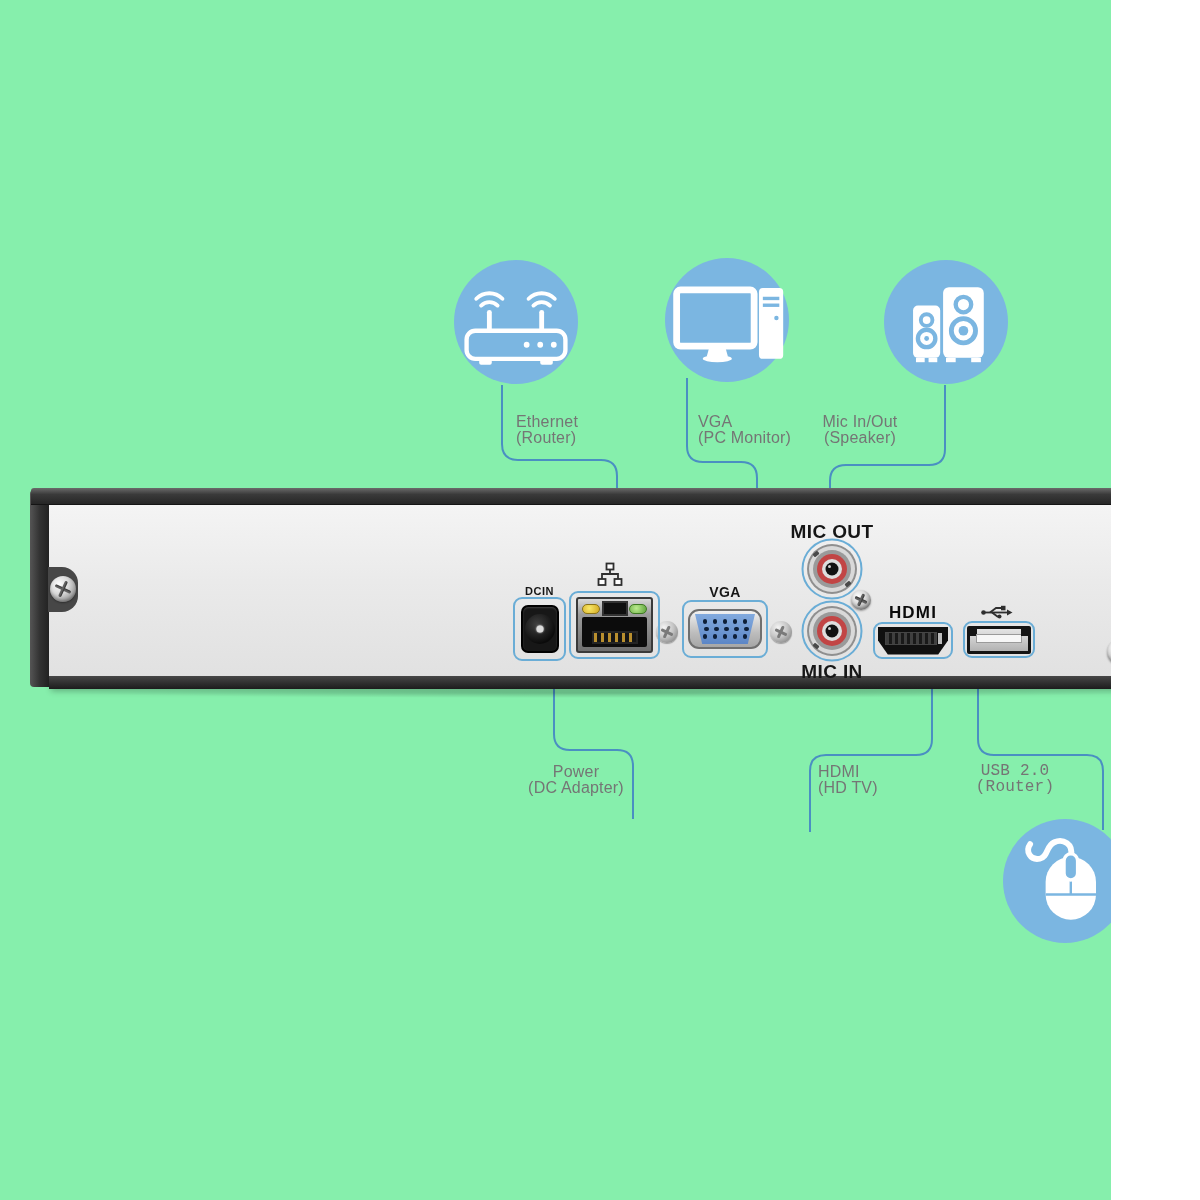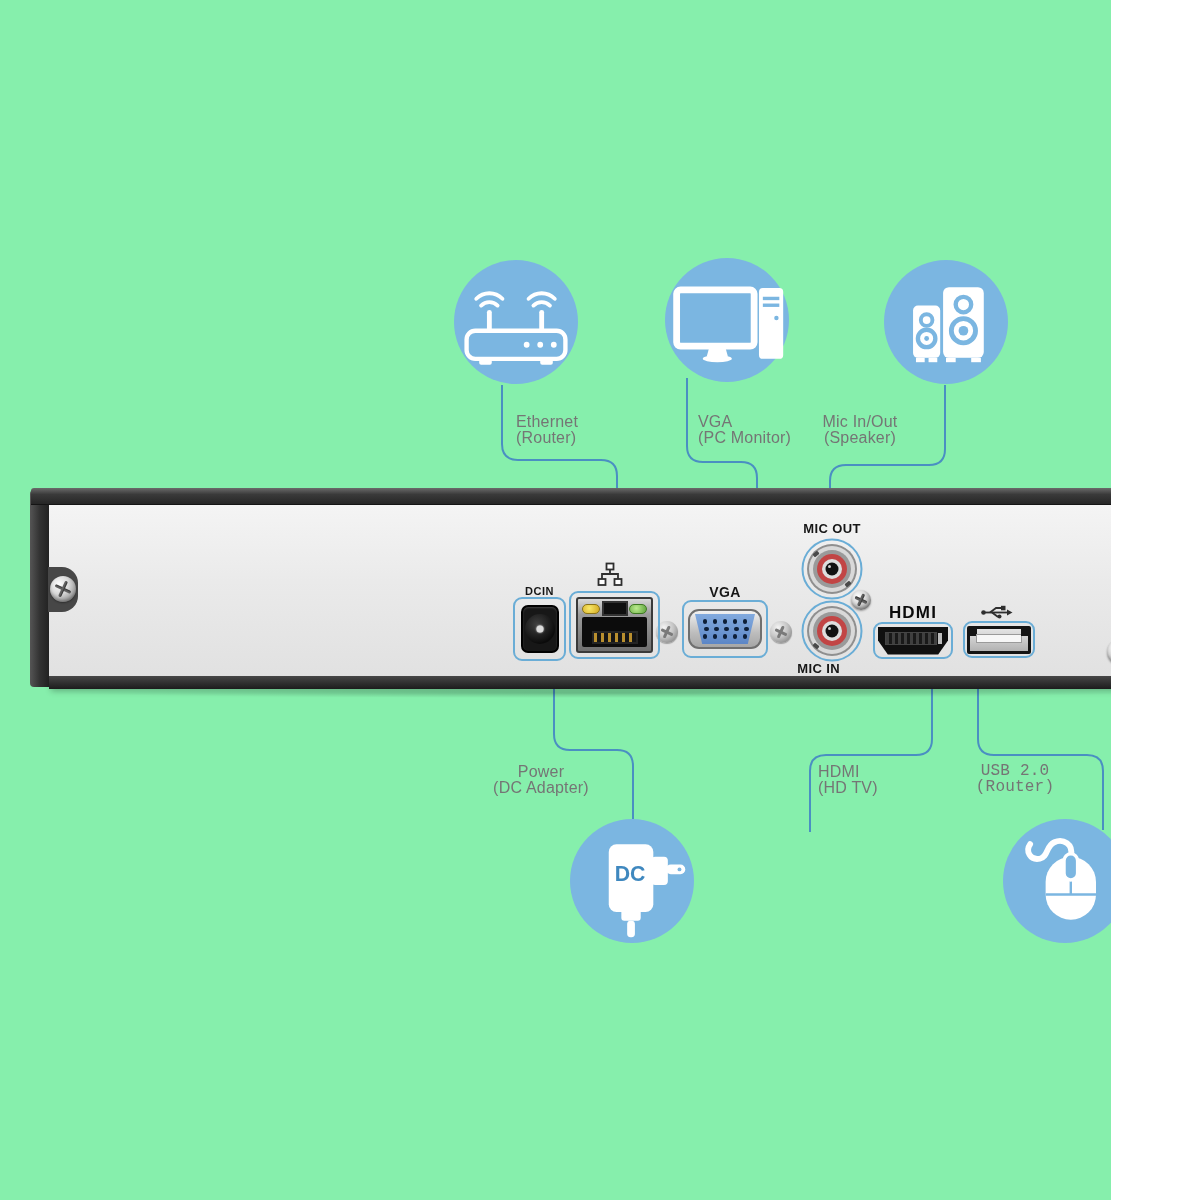--- a/index.html
+++ b/index.html
@@ -79,21 +79,21 @@
   }
   .hexpost::after { transform:translate(-50%,-50%) rotate(115deg); }
 
   
   .port-box {
     position:absolute; border:2px solid #6aadd6; border-radius:9px;
     display:flex; align-items:center; justify-content:center;
   }
   .port-label {
     position:absolute; text-align:center; font-weight:bold; color:#161616;
-    font-size:13px; letter-spacing:.4px;
+    font-size:19px; letter-spacing:.4px;
   }
   .hdmi-logo { font-size:17px; font-weight:bold; letter-spacing:1.2px; color:#0b0b0b; }
   .dcin-label { font-size:11px; letter-spacing:.5px; }
 
   
   .dc-body {
     position:relative; width:38px; height:48px; background:#171717;
     border:2px solid #000; border-radius:7px;
     box-shadow:inset 0 1px 2px rgba(255,255,255,.18);
   }
@@ -336,21 +336,21 @@
     <circle cx="31" cy="31" r="29.5" fill="none" stroke="#6aadd6" stroke-width="2"></circle>
     <circle cx="31" cy="31" r="25" fill="#8f8f8f"></circle>
     <circle cx="31" cy="31" r="23" fill="#d9d9d9"></circle>
     <circle cx="31" cy="31" r="19" fill="#9a9a9a"></circle>
     <circle cx="31" cy="31" r="15" fill="#c24545"></circle>
     <circle cx="31" cy="31" r="10" fill="#dedede"></circle>
     <circle cx="31" cy="31" r="6.5" fill="#121212"></circle>
     <circle cx="28.5" cy="28.5" r="1.5" fill="#cfcfcf"></circle>
     <rect x="12" y="44" width="6" height="4" rx="1" transform="rotate(40 15 46)" fill="#4a4a4a"></rect>
   </svg>
-  <div class="port-label" style="left:756px; top:661px; width:84px;text-align:right;">MIC IN</div>
+  <div class="port-label" style="left:790px; top:661px; width:84px;">MIC IN</div>
 
   <div class="port-label hdmi-logo" style="left:873px; top:603px; width:80px;">HDMI</div>
   <div class="port-box" style="left:873px; top:622px; width:80px; height:37px;">
     <div class="hdmi-conn">
       <div class="hdmi-slot"></div>
       <div class="hdmi-latch"></div>
     </div>
   </div>
 
   <svg style="position:absolute; left:980px; top:604px;" width="34" height="17" viewBox="0 0 34 17">
@@ -365,44 +365,33 @@
     <path d="M27 5.5 L32.5 8.5 L27 11.5 Z" fill="#2f2f2f"></path>
   </svg>
   <div class="port-box" style="left:963px; top:621px; width:72px; height:37px;">
     <div class="usb-conn">
       <div class="usb-inner">
         <div class="usb-tongue"></div>
       </div>
     </div>
   </div>
 
-  <div class="lbl right" style="left:466px; top:764px; width:150px;">
+  <div class="lbl right" style="left:501px; top:764px; width:150px;">
     <span>Power</span>
     <span>(DC Adapter)</span>
   </div>
   <div class="lbl" style="left:818px; top:764px;">
     <span>HDMI</span>
     <span>(HD TV)</span>
   </div>
   <div class="lbl right" style="left:940px; top:764px; width:150px;font-family:Liberation Mono, monospace;">
     <span>USB 2.0</span>
     <span>(Router)</span>
   </div>
 
-  <div class="callout-circle" style="left:570px; top:819px;">
-    <svg width="124" height="124" viewBox="0 0 128 128">
-      <rect x="40" y="26" width="46" height="70" rx="8" fill="#fff"></rect>
-      <rect x="84" y="39" width="17" height="29" rx="4" fill="#fff"></rect>
-      <rect x="99" y="47" width="20" height="10" rx="5" fill="#fff"></rect>
-      <circle cx="113" cy="52" r="2" fill="#7bb6e1"></circle>
-      <path d="M53 96 L53 102 Q53 105 56 105 L70 105 Q73 105 73 102 L73 96 Z" fill="#fff"></path>
-      <rect x="59" y="105" width="8" height="17" rx="3.5" fill="#fff"></rect>
-      <text x="62" y="64" text-anchor="middle" font-size="22" font-weight="bold" fill="#3f88bf">DC</text>
-    </svg>
-  </div>
 
 
   <div class="callout-circle" style="left:1003px; top:819px;">
     <svg width="124" height="124" viewBox="0 0 128 128">
       <path d="M70 38 C73 26 62 20 53 24 C44 28 47 39 38 41 C28 43 23 33 28 26" fill="none" stroke="#fff" stroke-width="6" stroke-linecap="round"></path>
       <rect x="44" y="39" width="52" height="65" rx="26" fill="#fff"></rect>
       <line x1="70" y1="39" x2="70" y2="78" stroke="#7bb6e1" stroke-width="2.5"></line>
       <line x1="44" y1="78" x2="96" y2="78" stroke="#7bb6e1" stroke-width="2.5"></line>
       <rect x="63" y="36" width="14" height="27" rx="7" fill="#7bb6e1" stroke="#fff" stroke-width="3.5"></rect>
     </svg>

